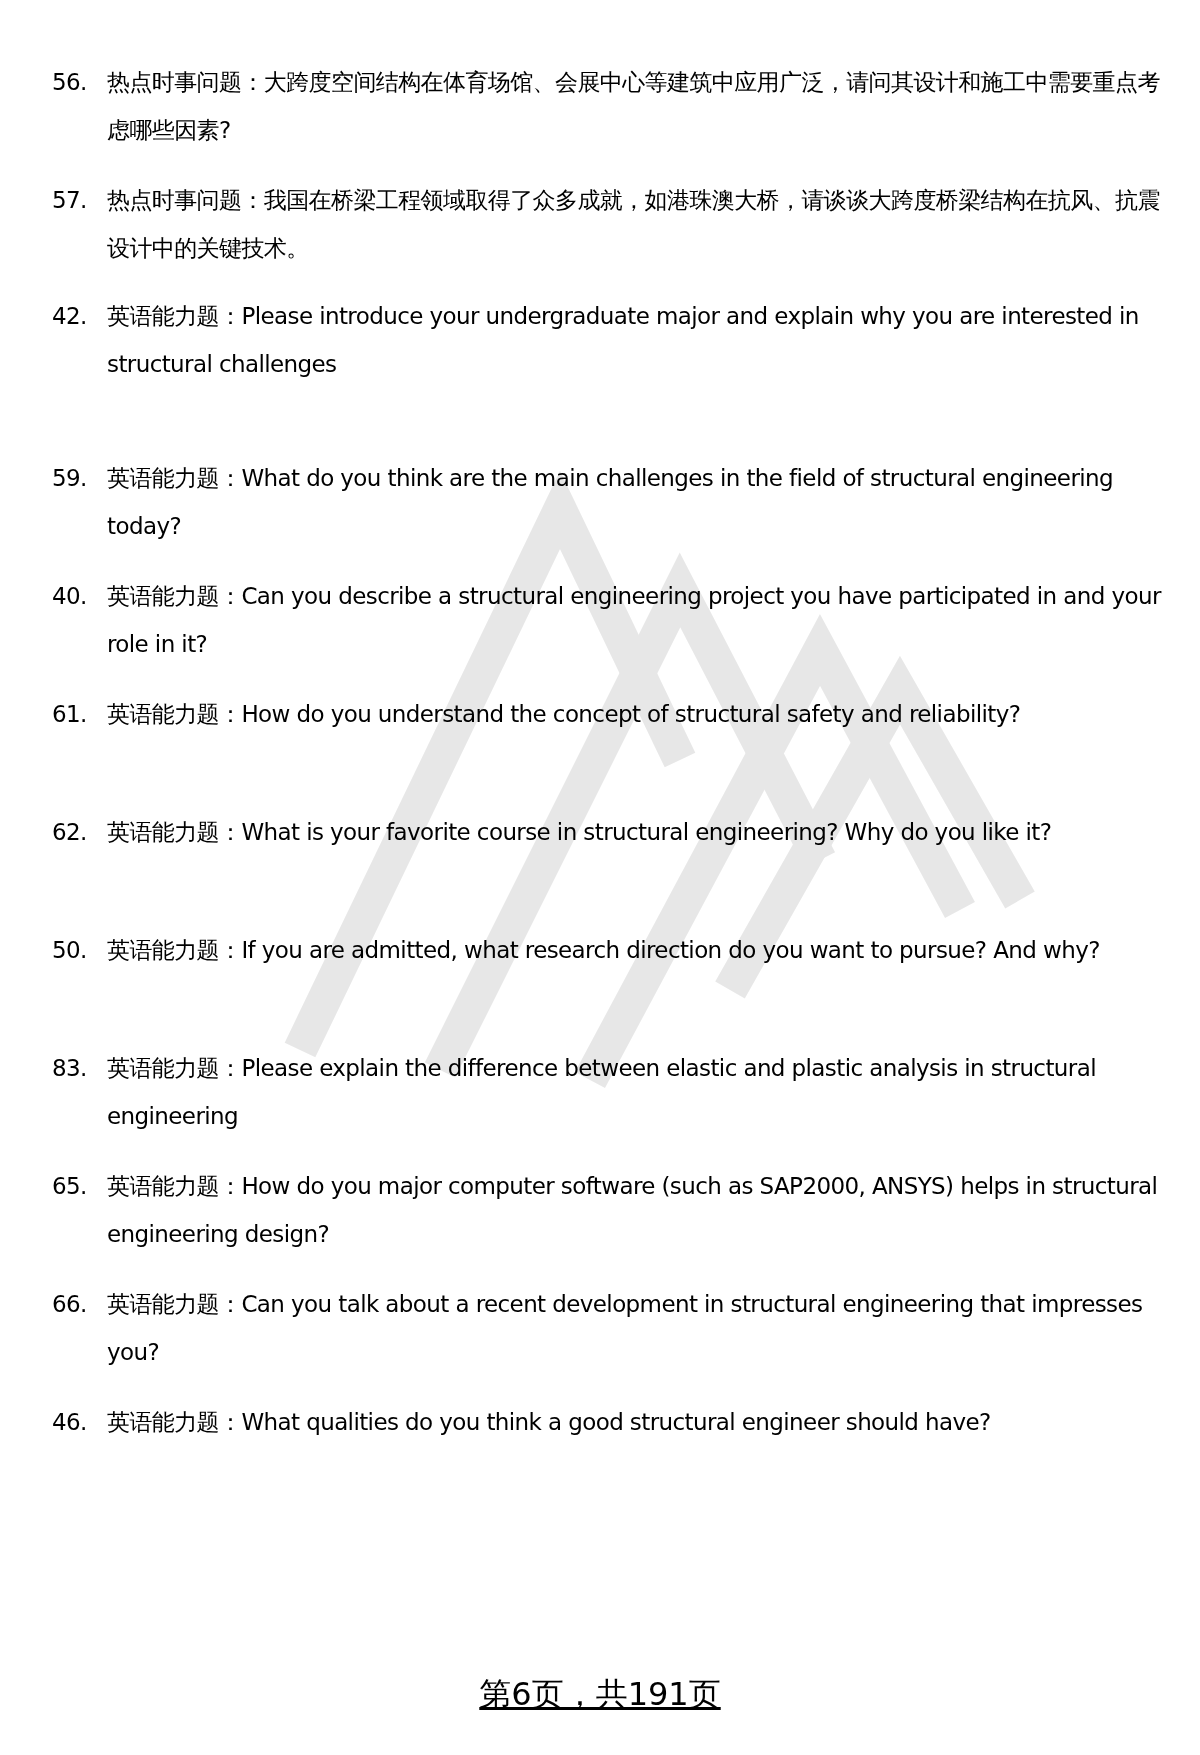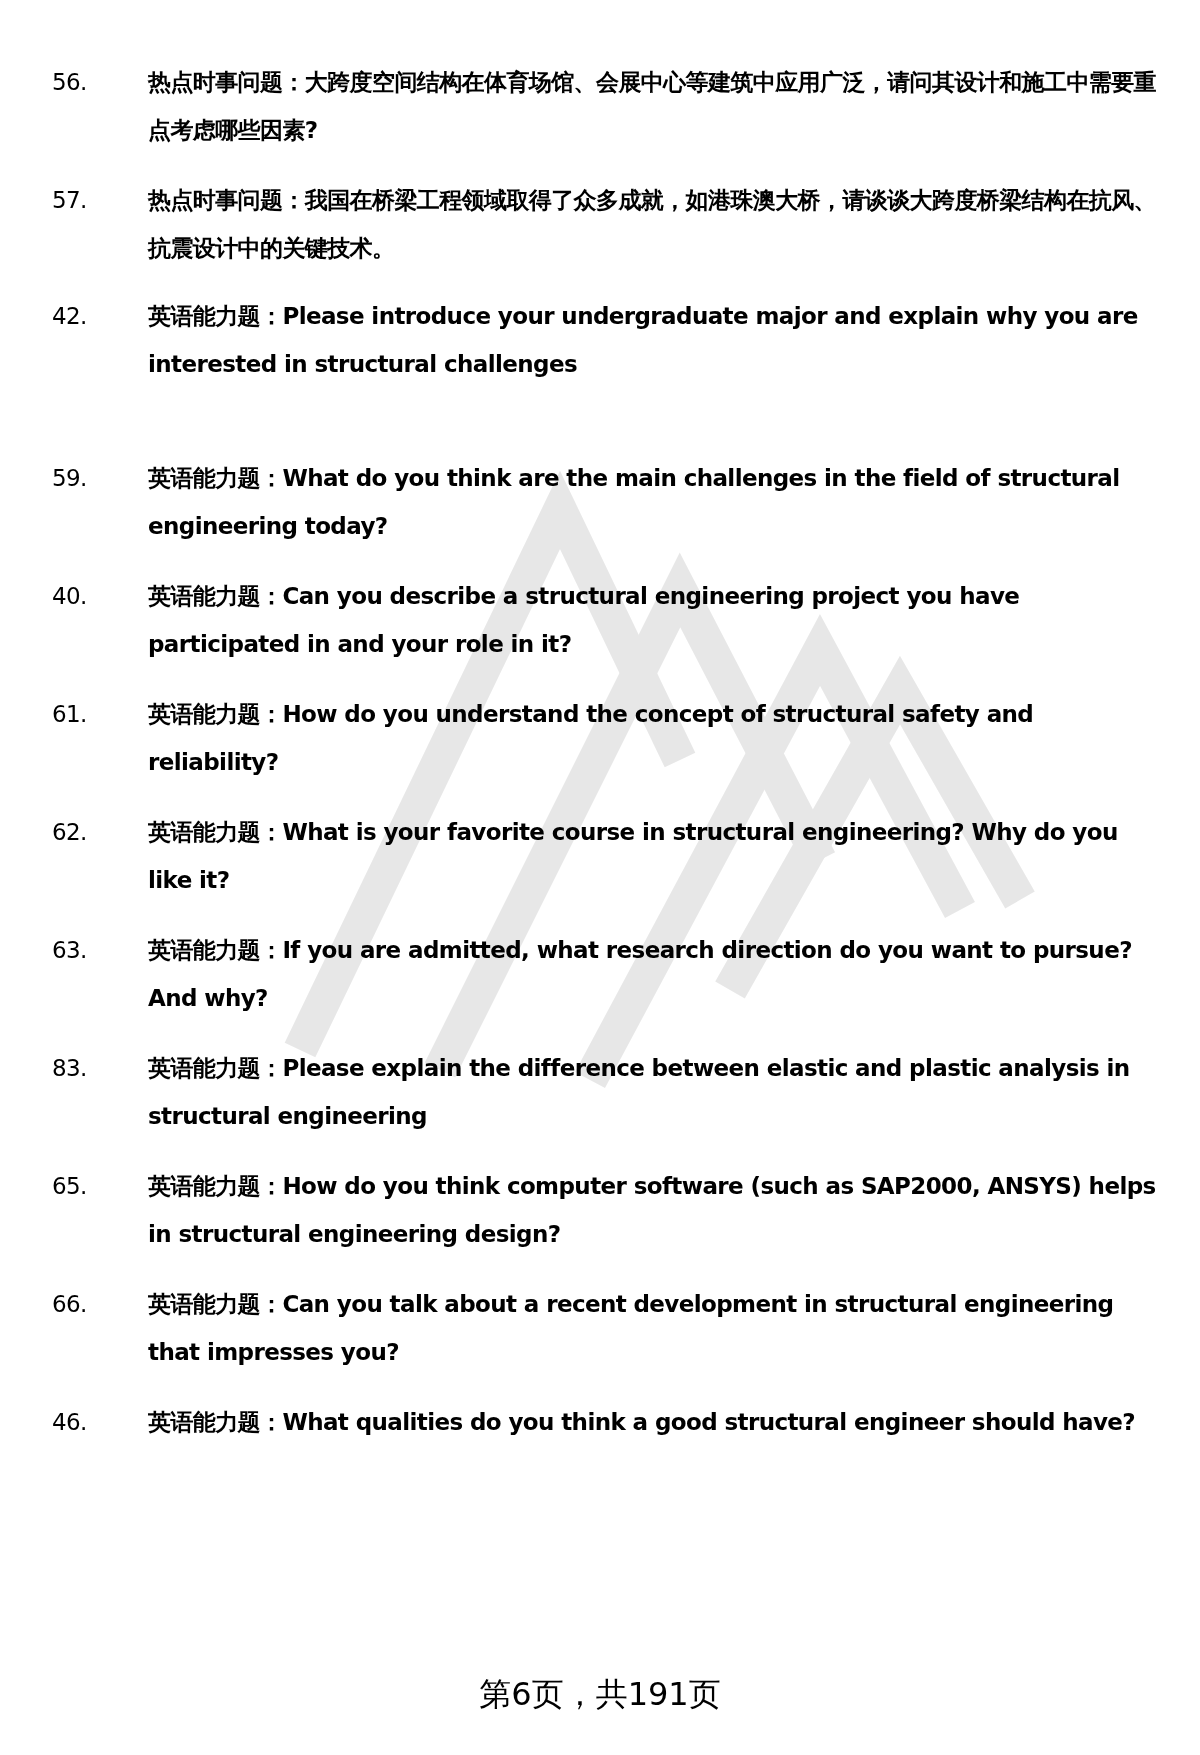--- a/index.html
+++ b/index.html
@@ -11,24 +11,24 @@
   .watermark {
     position: absolute; left: 260px; top: 430px; width: 800px; height: 700px;
     pointer-events: none; opacity: 0.09;
   }
   .list { position: absolute; left: 0; top: 0; width: 1200px; }
   .q {
     position: absolute; left: 52px; width: 1110px;
     font-size: 23px; line-height: 48px; letter-spacing: -0.6px;
   }
   .q .num { position: absolute; left: 0; top: 0; width: 70px; }
-  .q .body { margin-left: 96px; display: block; font-weight: bold; }
+  .q .body { margin-left: 55px; display: block; }
   .footer {
     position: absolute; left: 0; width: 1200px; top: 1672px;
-    text-align: center; font-size: 32px; line-height: 44px;
+    text-align: center; font-size: 32px; line-height: 44px; text-decoration: underline;
   }
 </style>
 </head>
 <body>
 
 <svg class="watermark" viewBox="0 0 800 700">
   <g fill="none" stroke="#000" stroke-width="34" stroke-linejoin="miter">
     <path d="M40 620 L300 80 L420 330"></path>
     <path d="M180 640 L420 160 L560 430"></path>
     <path d="M330 650 L560 220 L700 480"></path>
@@ -59,30 +59,30 @@
   </div>
   <div class="q" style="top:690px">
     <span class="num">61.</span>
     <span class="body"><span>英语能力题：</span><span>How do you understand the concept of structural safety and reliability?</span></span>
   </div>
   <div class="q" style="top:808px">
     <span class="num">62.</span>
     <span class="body"><span>英语能力题：</span><span>What is your favorite course in structural engineering? Why do you like it?</span></span>
   </div>
   <div class="q" style="top:926px">
-    <span class="num">63.</span>
+    <span class="num">50.</span>
     <span class="body"><span>英语能力题：</span><span>If you are admitted, what research direction do you want to pursue? And why?</span></span>
   </div>
   <div class="q" style="top:1044px">
     <span class="num">83.</span>
     <span class="body"><span>英语能力题：</span><span>Please explain the difference between elastic and plastic analysis in structural engineering</span></span>
   </div>
   <div class="q" style="top:1162px">
     <span class="num">65.</span>
-    <span class="body"><span>英语能力题：</span><span>How do you think computer software (such as SAP2000, ANSYS) helps in structural engineering design?</span></span>
+    <span class="body"><span>英语能力题：</span><span>How do you major computer software (such as SAP2000, ANSYS) helps in structural engineering design?</span></span>
   </div>
   <div class="q" style="top:1280px">
     <span class="num">66.</span>
     <span class="body"><span>英语能力题：</span><span>Can you talk about a recent development in structural engineering that impresses you?</span></span>
   </div>
   <div class="q" style="top:1398px">
     <span class="num">46.</span>
     <span class="body"><span>英语能力题：</span><span>What qualities do you think a good structural engineer should have?</span></span>
   </div>
 </div>

